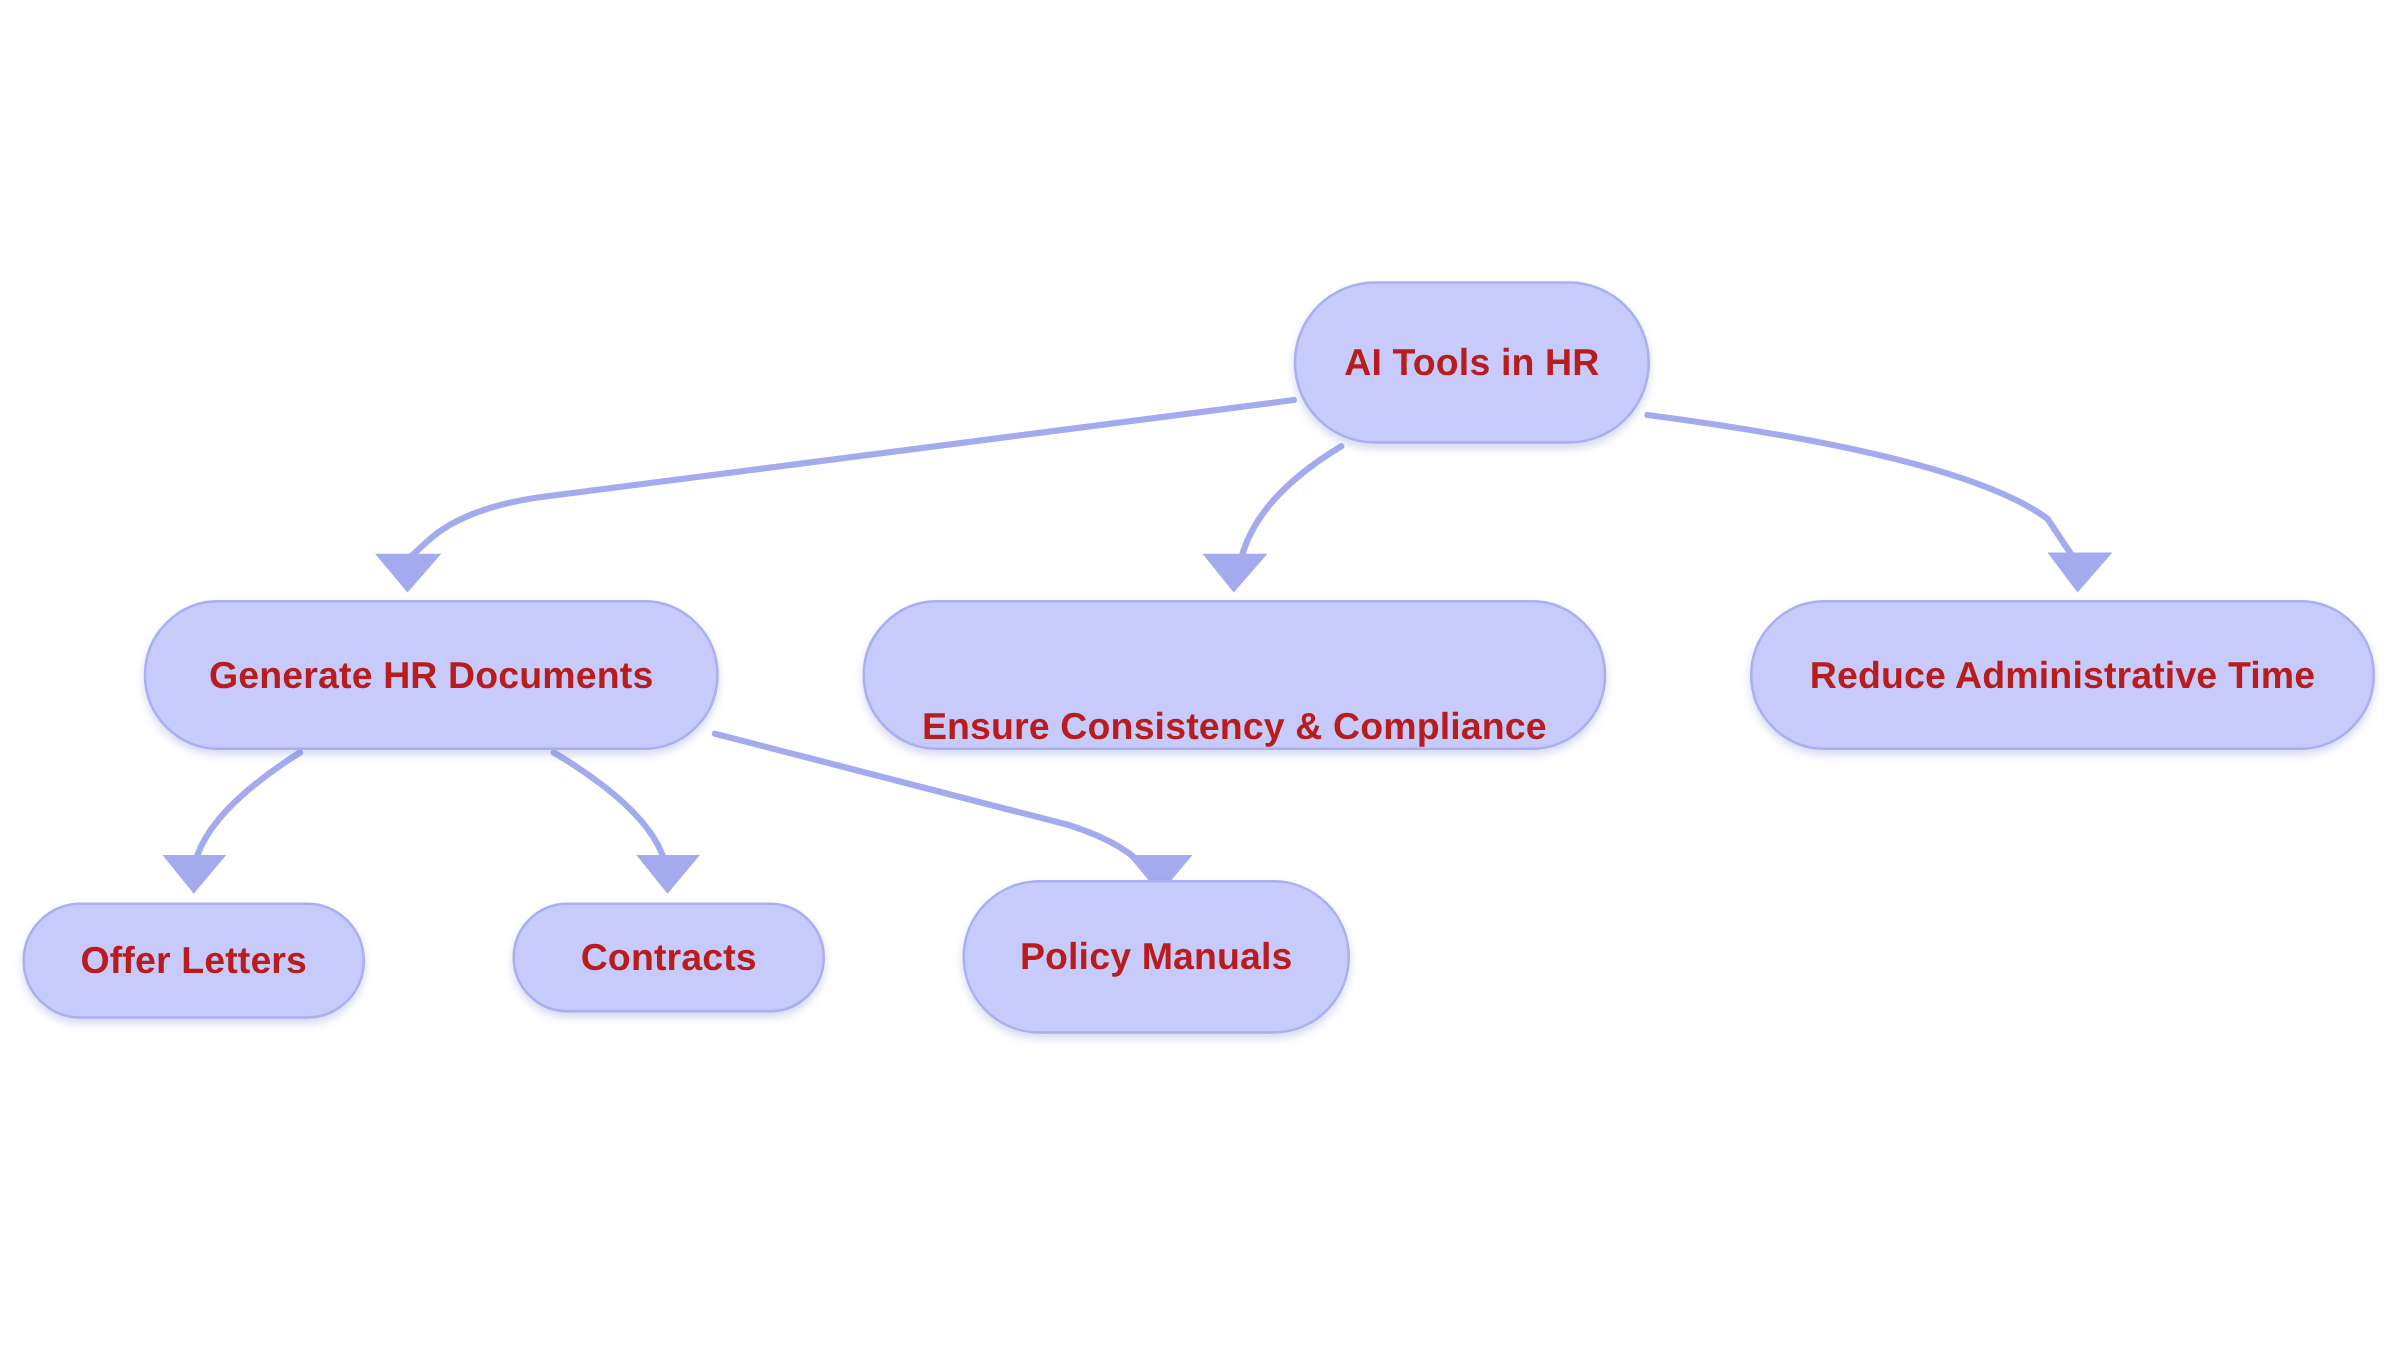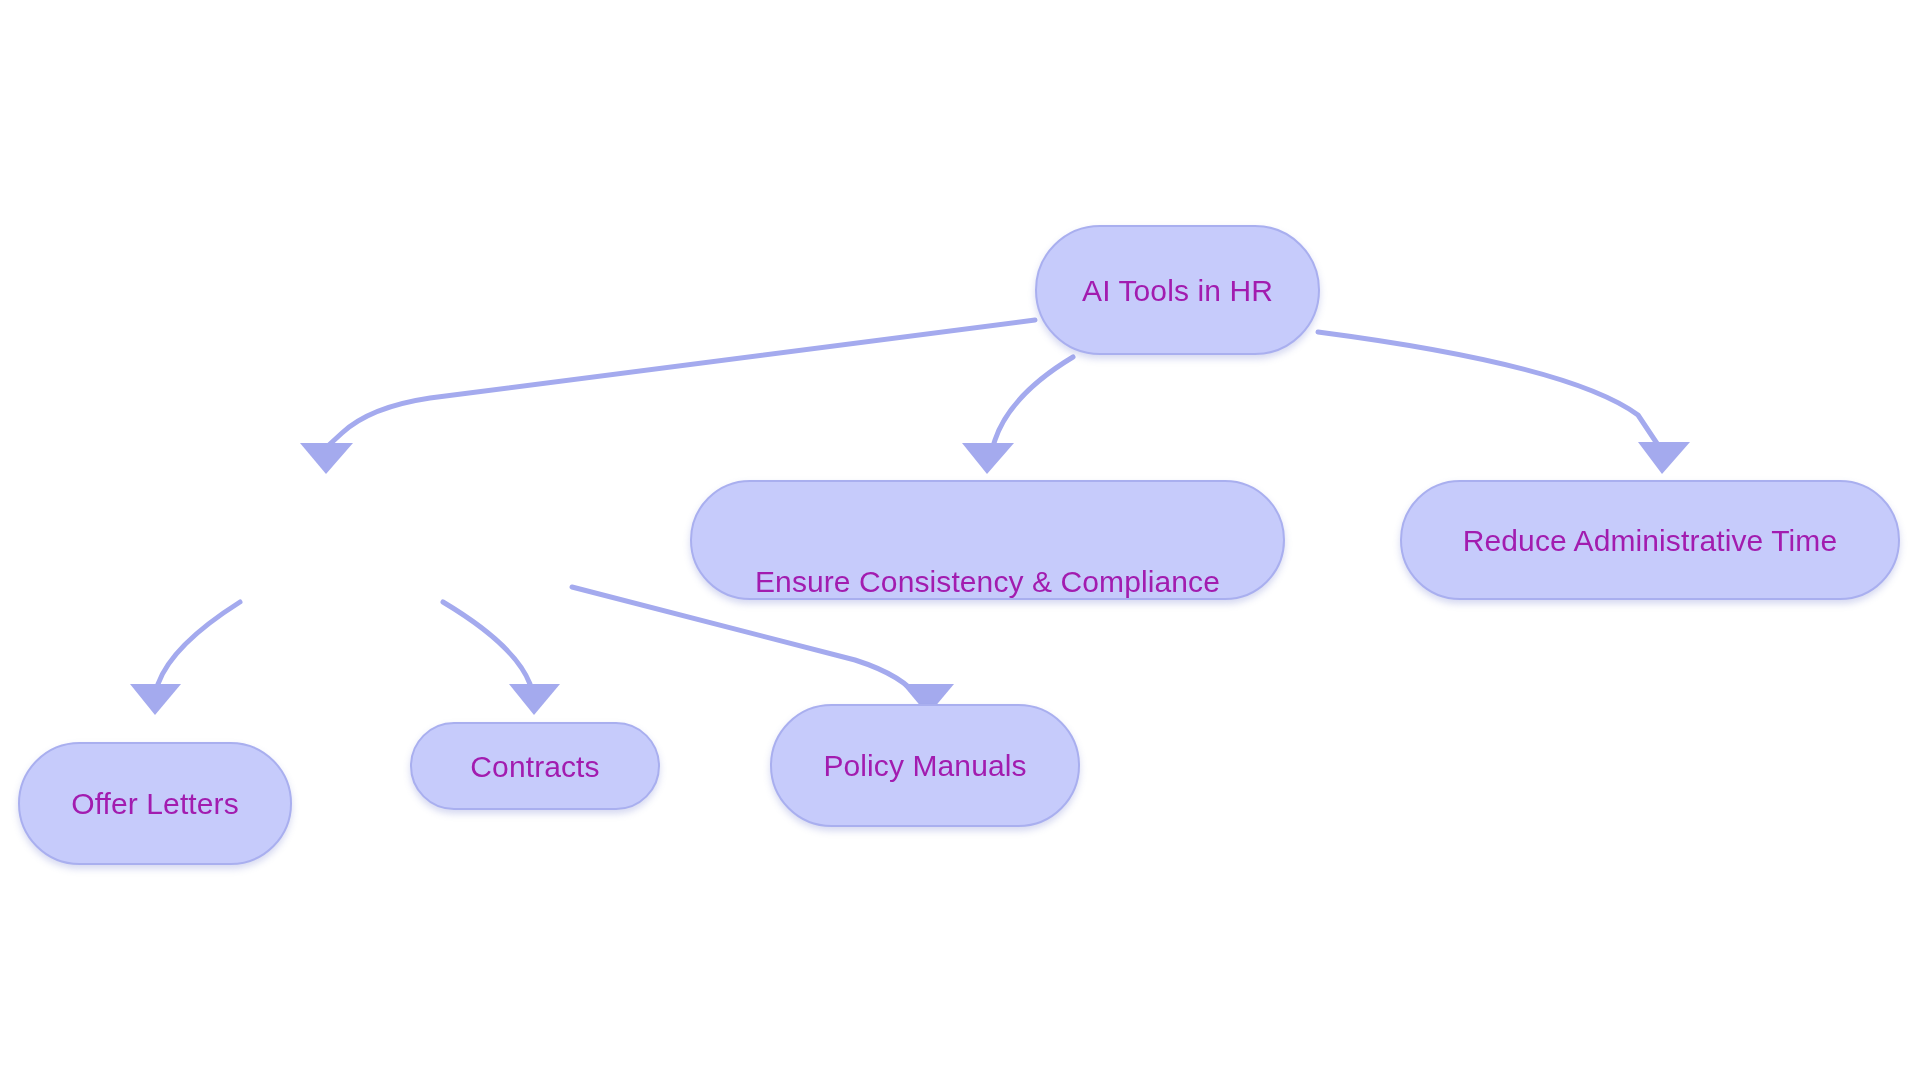--- a/index.html
+++ b/index.html
@@ -62,23 +62,23 @@
     align-items: center;
     justify-content: center;
     background: #c6cbfb;
     border: 2px solid #a9afef;
     border-radius: 999px;
     box-shadow: 0 4px 7px rgba(120, 128, 210, 0.30);
     cursor: pointer;
     user-select: none;
   }
   .node-label {
-    color: #a21caf;
+    color: #b91c1c;
     font-size: 30px;
-    font-weight: 400;
+    font-weight: 700;
     line-height: 1.1;
     letter-spacing: 0.1px;
     white-space: nowrap;
     text-align: center;
   }
   .node.root .node-label { font-size: 30px; }
   .node.level2 .node-label { font-size: 30px; }
   .node.level3 .node-label { font-size: 30px; }
 </style>
 </head>
@@ -106,30 +106,33 @@
     <path class="edge-path" d="M 572 587 L 855 660 Q 905 676 920 700 L 928 713"></path>
     <polygon class="edge-arrow" points="928,715 902,684 954,684"></polygon>
   </svg>
 
   <div id="node-layer">
 
     <div class="node root" id="node-ai-tools-in-hr" style="left:1035px; top:225px; width:285px; height:130px;">
       <span class="node-label">AI Tools in HR</span>
     </div>
 
+    <div class="node level2" id="node-generate-hr-documents" style="left:115px; top:480px; width:460px; height:120px;">
+      <span class="node-label">Generate HR Documents</span>
+    </div>
 
     <div class="node level2" id="node-ensure-consistency-compliance" style="left:690px; top:480px; width:595px; height:120px;align-items:flex-end;">
       <span class="node-label">Ensure Consistency &amp; Compliance</span>
     </div>
 
     <div class="node level2" id="node-reduce-administrative-time" style="left:1400px; top:480px; width:500px; height:120px;">
       <span class="node-label">Reduce Administrative Time</span>
     </div>
 
-    <div class="node level3" id="node-offer-letters" style="left:18px; top:722px; width:274px; height:123px;margin-top:20px;">
+    <div class="node level3" id="node-offer-letters" style="left:18px; top:722px; width:274px; height:93px;">
       <span class="node-label">Offer Letters</span>
     </div>
 
     <div class="node level3" id="node-contracts" style="left:410px; top:722px; width:250px; height:88px;">
       <span class="node-label">Contracts</span>
     </div>
 
     <div class="node level3" id="node-policy-manuals" style="left:770px; top:704px; width:310px; height:123px;">
       <span class="node-label">Policy Manuals</span>
     </div>

